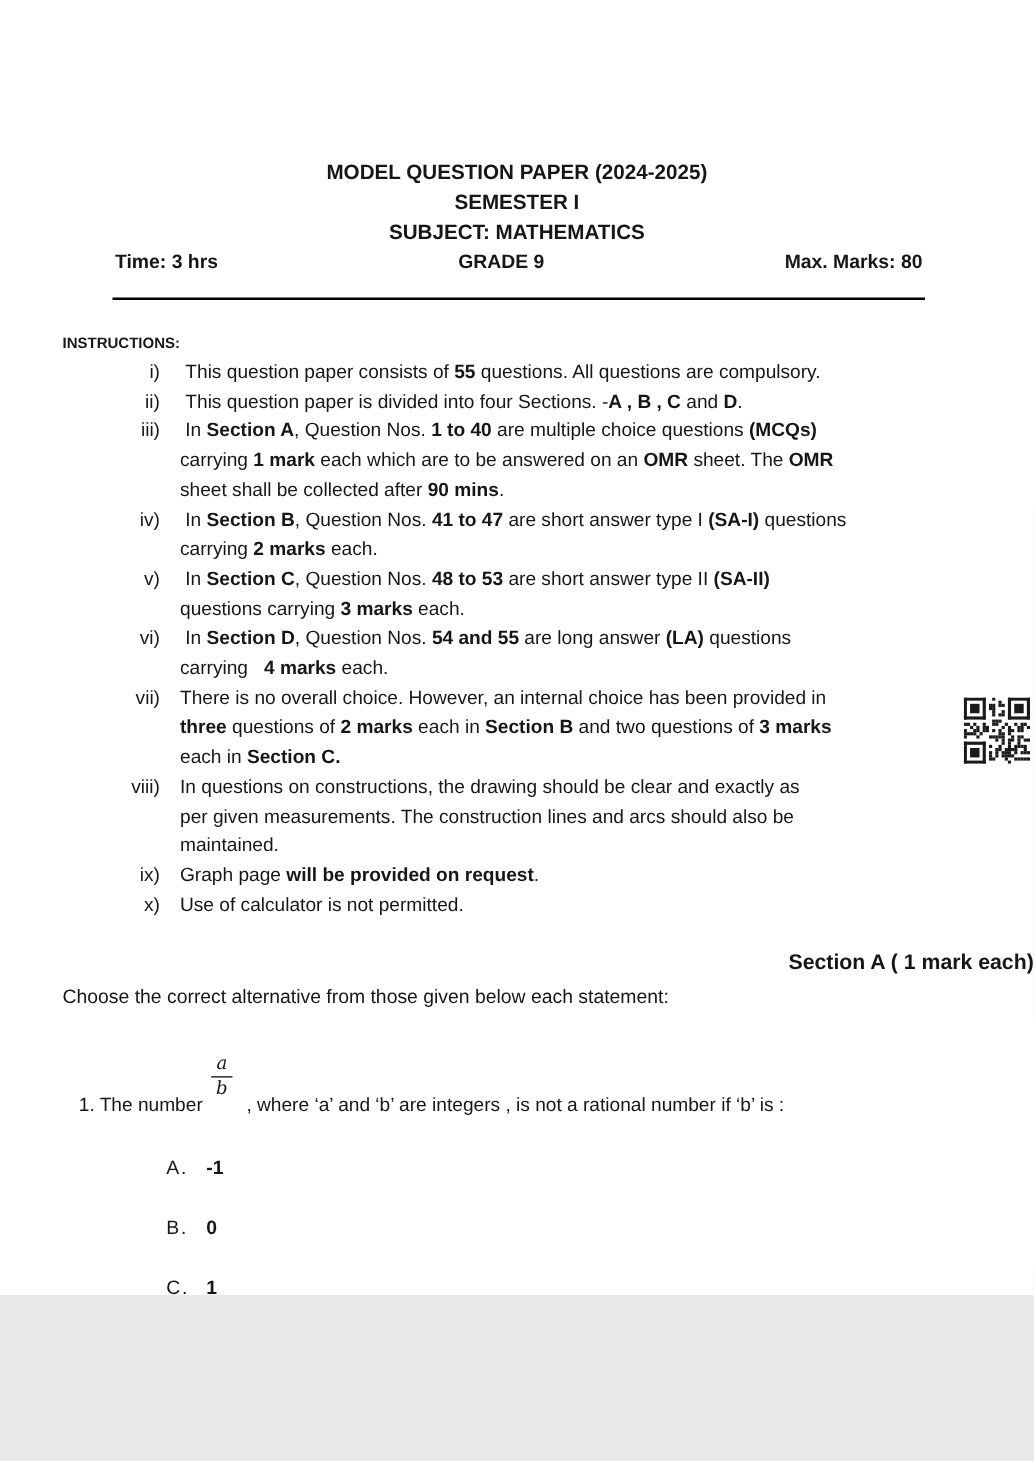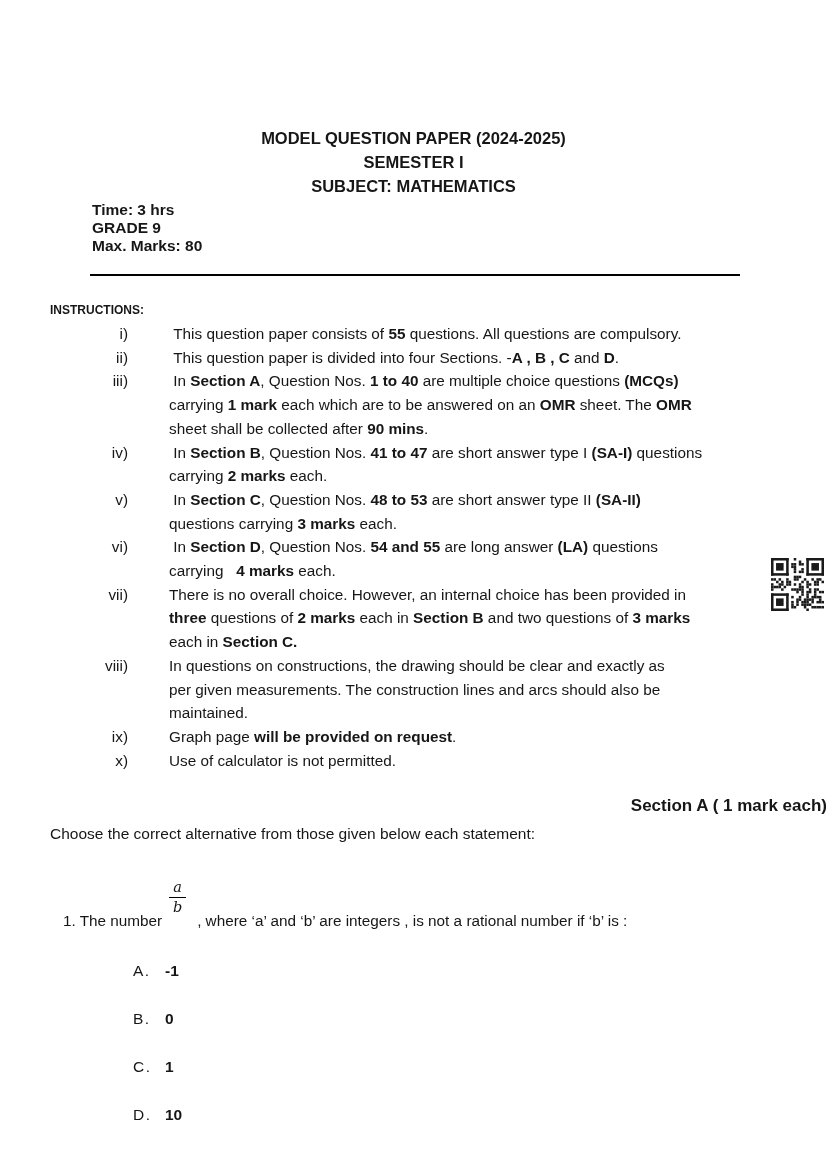--- a/index.html
+++ b/index.html
@@ -1,18 +1,18 @@
 <!DOCTYPE html>
 <html><head>
 <meta charset="utf-8">
 <style>
   html,body{margin:0;padding:0;background:#e8e8e8;}
   .page{
     position:relative;
-    width:827px;height:1169px;
+    width:827px;height:1036px;
     background:#ffffff;
     margin:0 auto;
     font-family:"Liberation Sans", sans-serif;
     color:#161616;
     overflow:hidden;
     box-sizing:border-box;
   }
   .header-block{
     padding-top:126px;
     text-align:center;
@@ -20,21 +20,20 @@
     font-size:16.5px;
     line-height:24px;
   }
   .meta-row{
     margin:3px 89px 0 92px;
     display:flex;
     justify-content:space-between;
     align-items:baseline;
     font-weight:700;
     font-size:15.5px;
-    flex-direction:column;
   }
   .divider{
     margin:19px 87px 0 90px;
     border-bottom:2.6px solid #000;
   }
   .instructions-title{
     margin:27px 0 0 50px;
     font-weight:700;
     font-size:12px;
   }
@@ -46,21 +45,21 @@
     display:flex;
     align-items:flex-start;
   }
   .inum{
     flex:0 0 78px;
     text-align:right;
     line-height:23.7px;
     padding-left:50px;
   }
   .itext{
-    padding-left:41px;
+    padding-left:16px;
     line-height:23.7px;
   }
   .itext div{white-space:pre-wrap;}
   .b{font-weight:700;}
   .section-title{
     margin-top:24px;
     text-align:right;
     font-weight:700;
     font-size:17px;
   }

